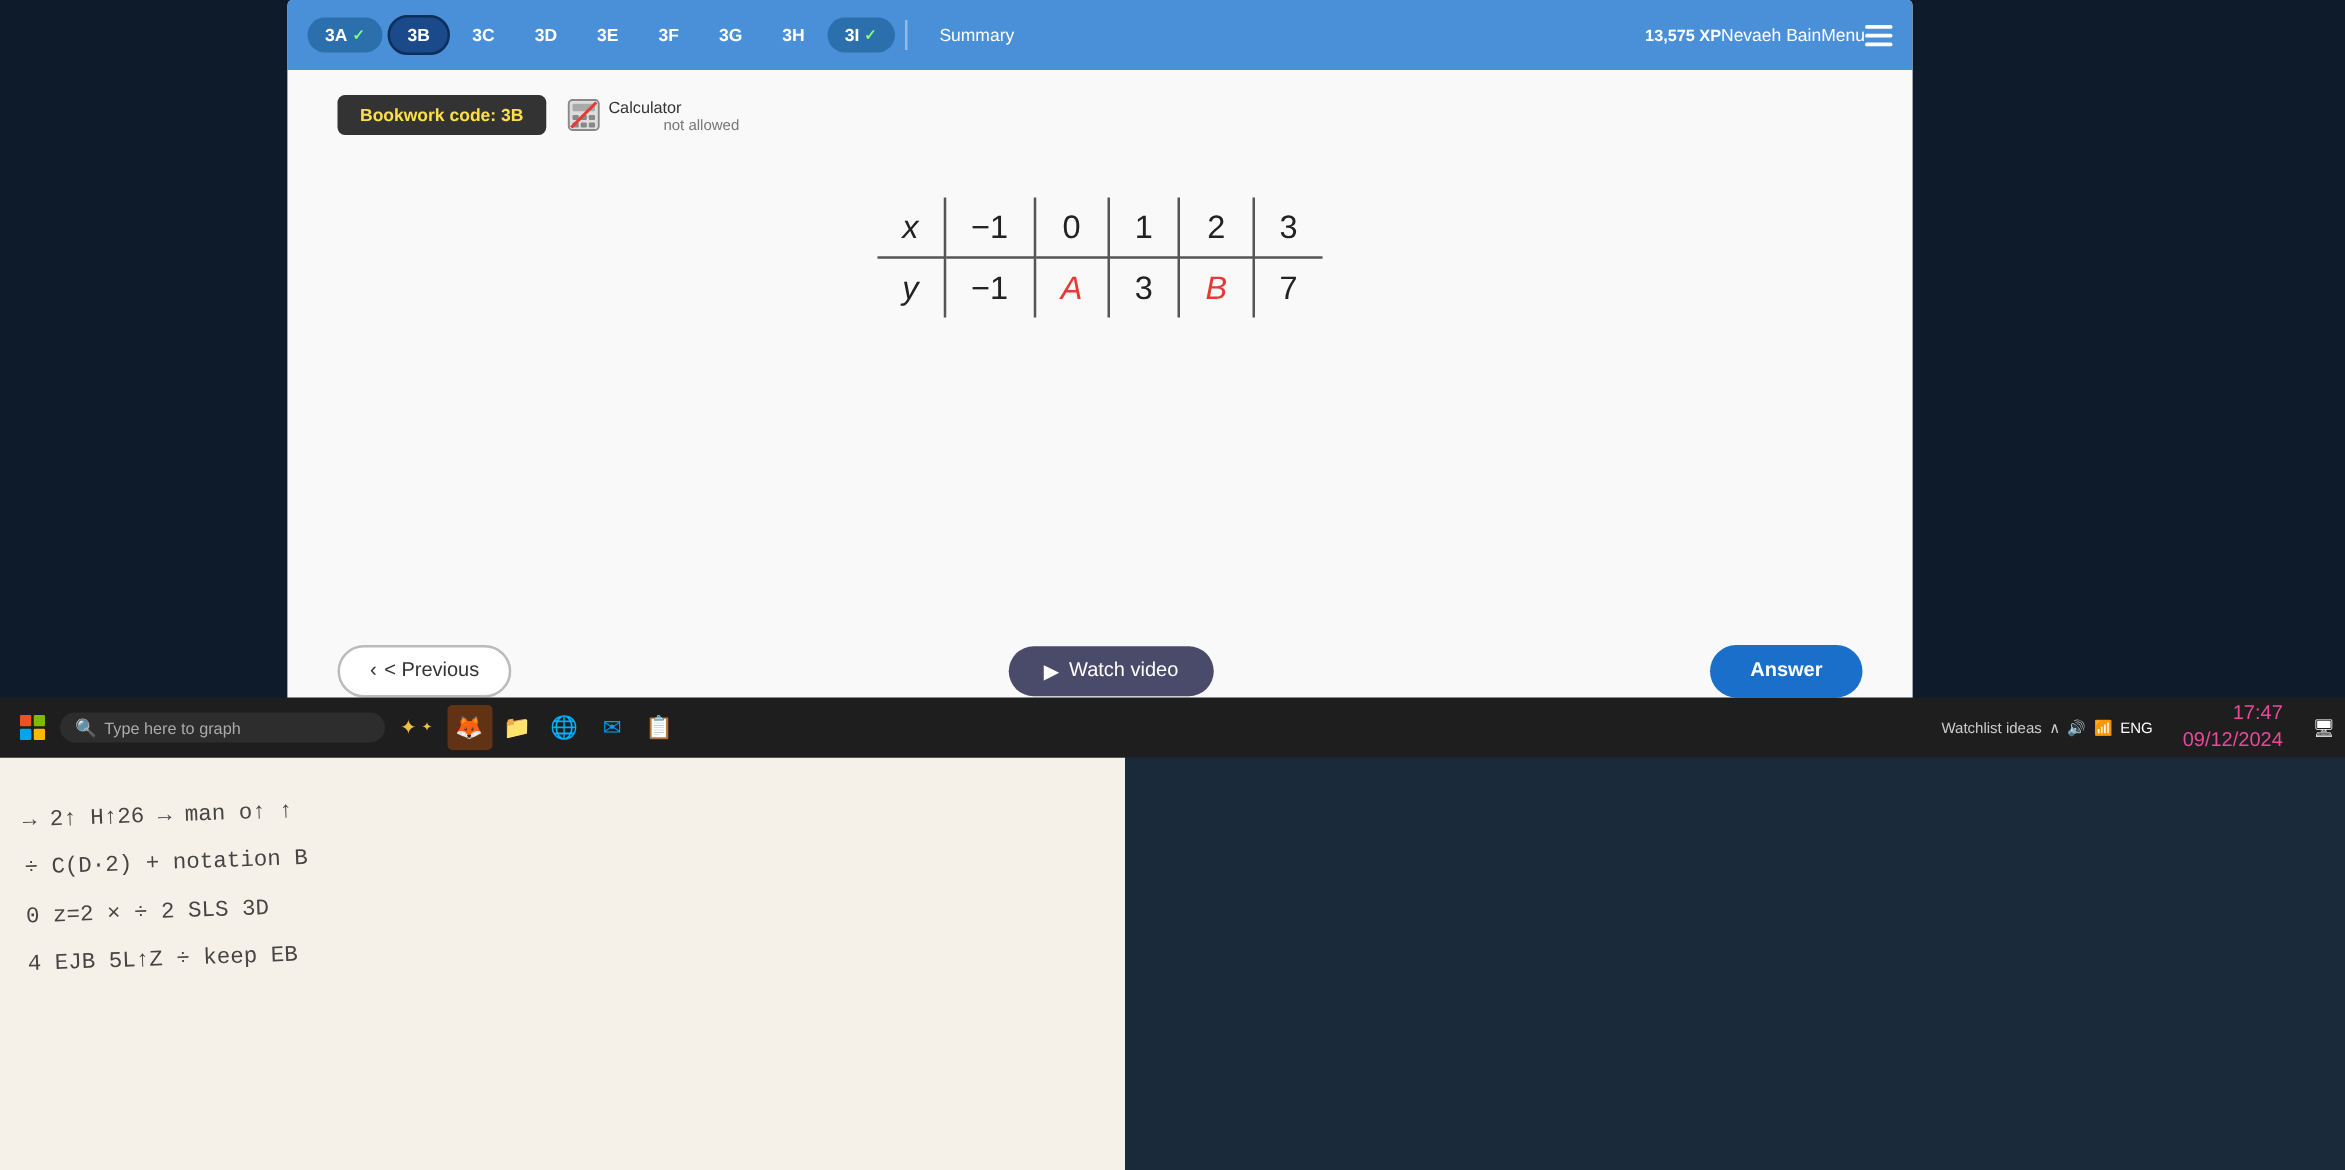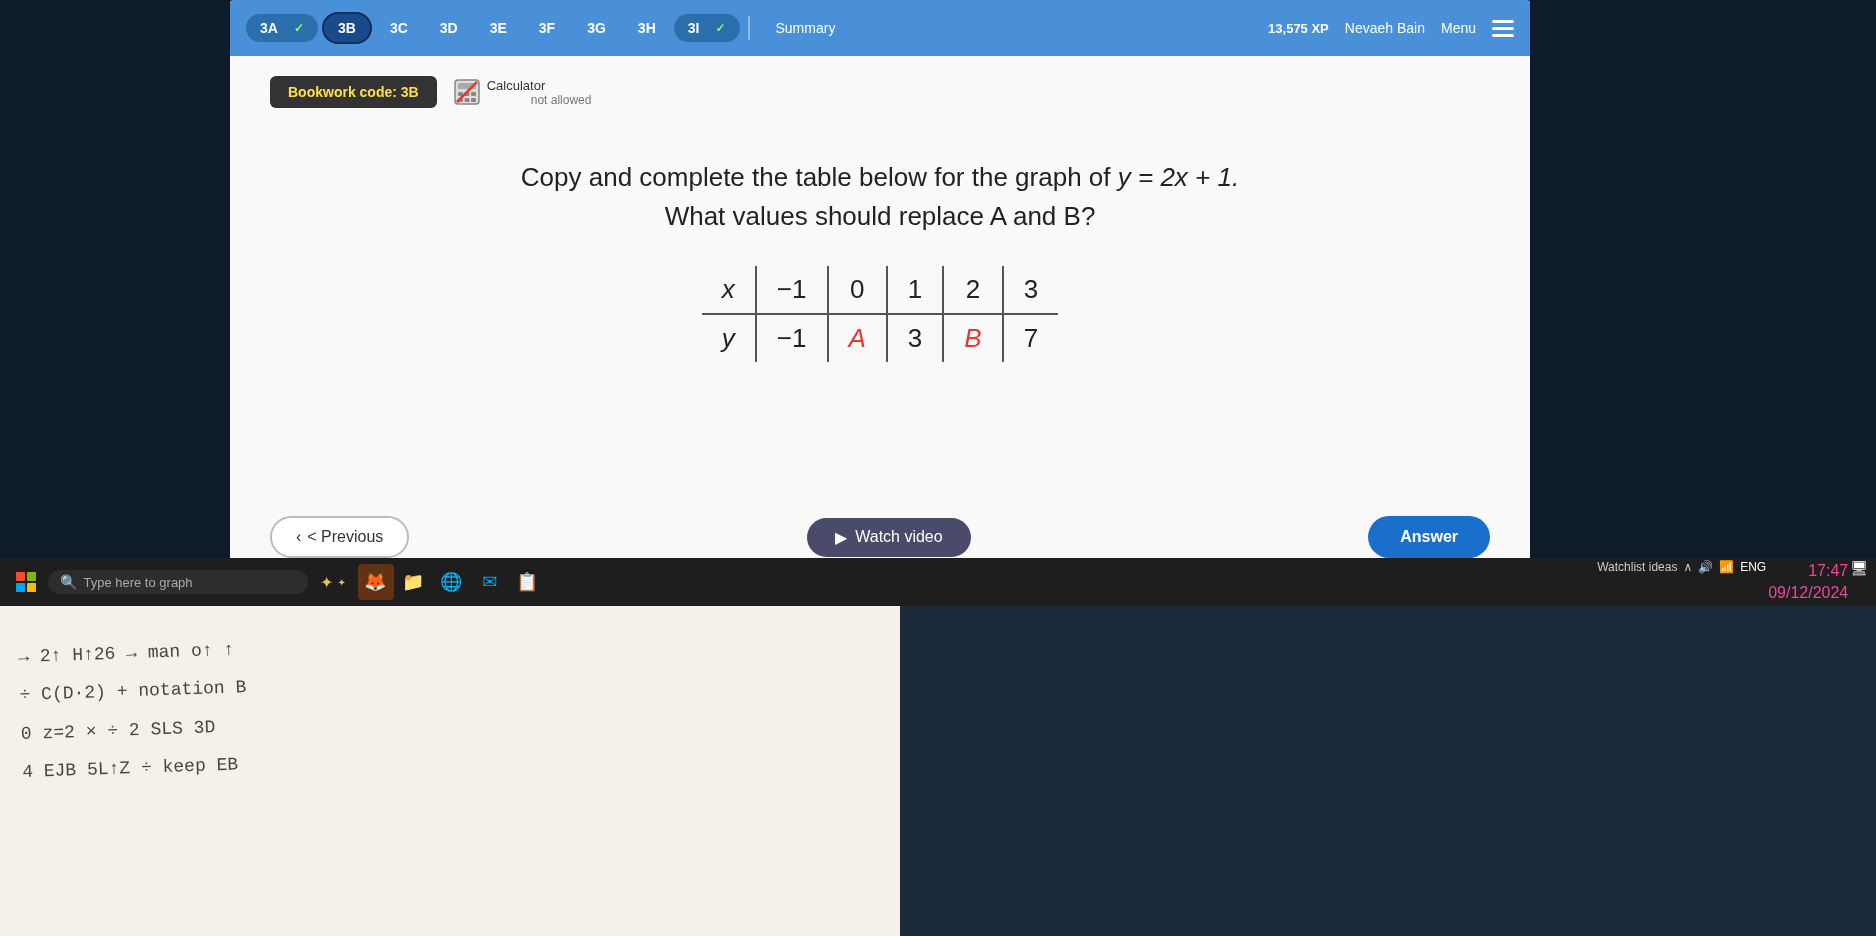--- a/index.html
+++ b/index.html
@@ -55,36 +55,35 @@
 
     .nav-tab {
       padding: 6px 14px;
       border-radius: 20px;
       font-size: 14px;
       font-weight: bold;
       color: #fff;
       cursor: pointer;
       display: flex;
       align-items: center;
-      gap: 16px;
+      gap: 4px;
     }
 
     .nav-tab.completed {
       background: #2c6fad;
     }
 
     .nav-tab.current-active {
       background: #2c6fad;
       border: 2px solid #0d3d6b;
     }
 
     .nav-right {
       display: flex;
       align-items: center;
-      gap: 16px;
       color: #fff;
       font-size: 14px;
     }
 
     .xp-badge {
       font-weight: bold;
       font-size: 13px;
     }
 
     .menu-icon {
@@ -323,22 +322,22 @@
       align-items: center;
       justify-content: center;
       border-radius: 4px;
       cursor: pointer;
       font-size: 18px;
     }
 
     .taskbar-right {
       margin-left: auto;
       display: flex;
-      align-items: flex-start;
-      gap: 2px;
+      align-items: center;
+      gap: 24px;
       color: #fff;
       font-size: 12px;
     }
 
     .sys-tray {
       display: flex;
       align-items: center;
       gap: 6px;
     }
 
@@ -463,27 +462,20 @@
           <line x1="24" y1="4" x2="4" y2="24" stroke="#e53935" stroke-width="2.5"></line>
         </svg>
         <div>
           <div style="font-size:13px;font-weight:normal;color:#333;">Calculator</div>
           <div style="font-size:12px;color:#777;margin-left:44px;">not allowed</div>
         </div>
       </div>
     </div>
 
     <div class="question-area">
-      <div class="question-text">
-        <span>Copy and complete the table below for the graph of</span>
-        
-        <em> y = 2x + 1.</em>
-        <br>
-        <span>What values should replace A and B?</span>
-      </div>
 
       
       <div class="math-table">
         <table>
           <tbody>
               <tr>
             <td class="row-label"><em>x</em></td>
             <td>−1</td>
             <td>0</td>
             <td>1</td>

